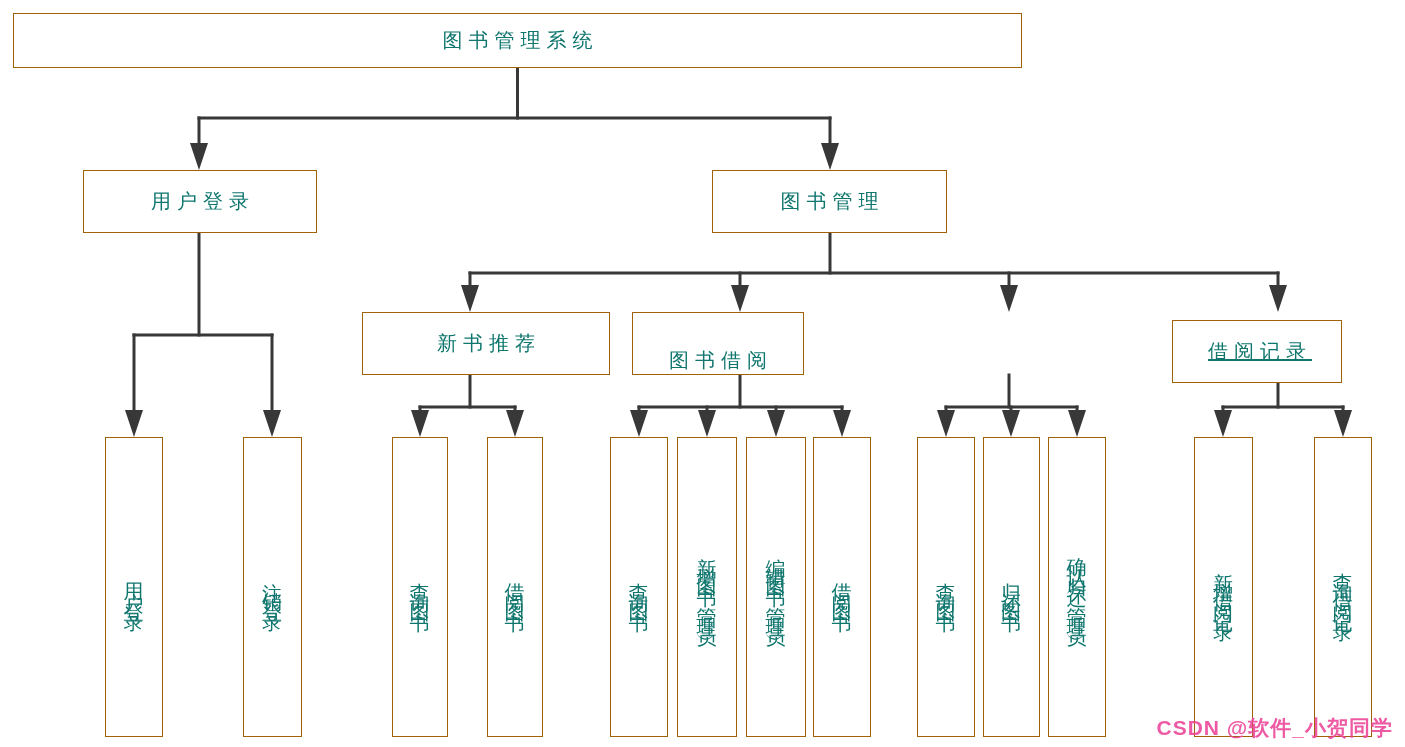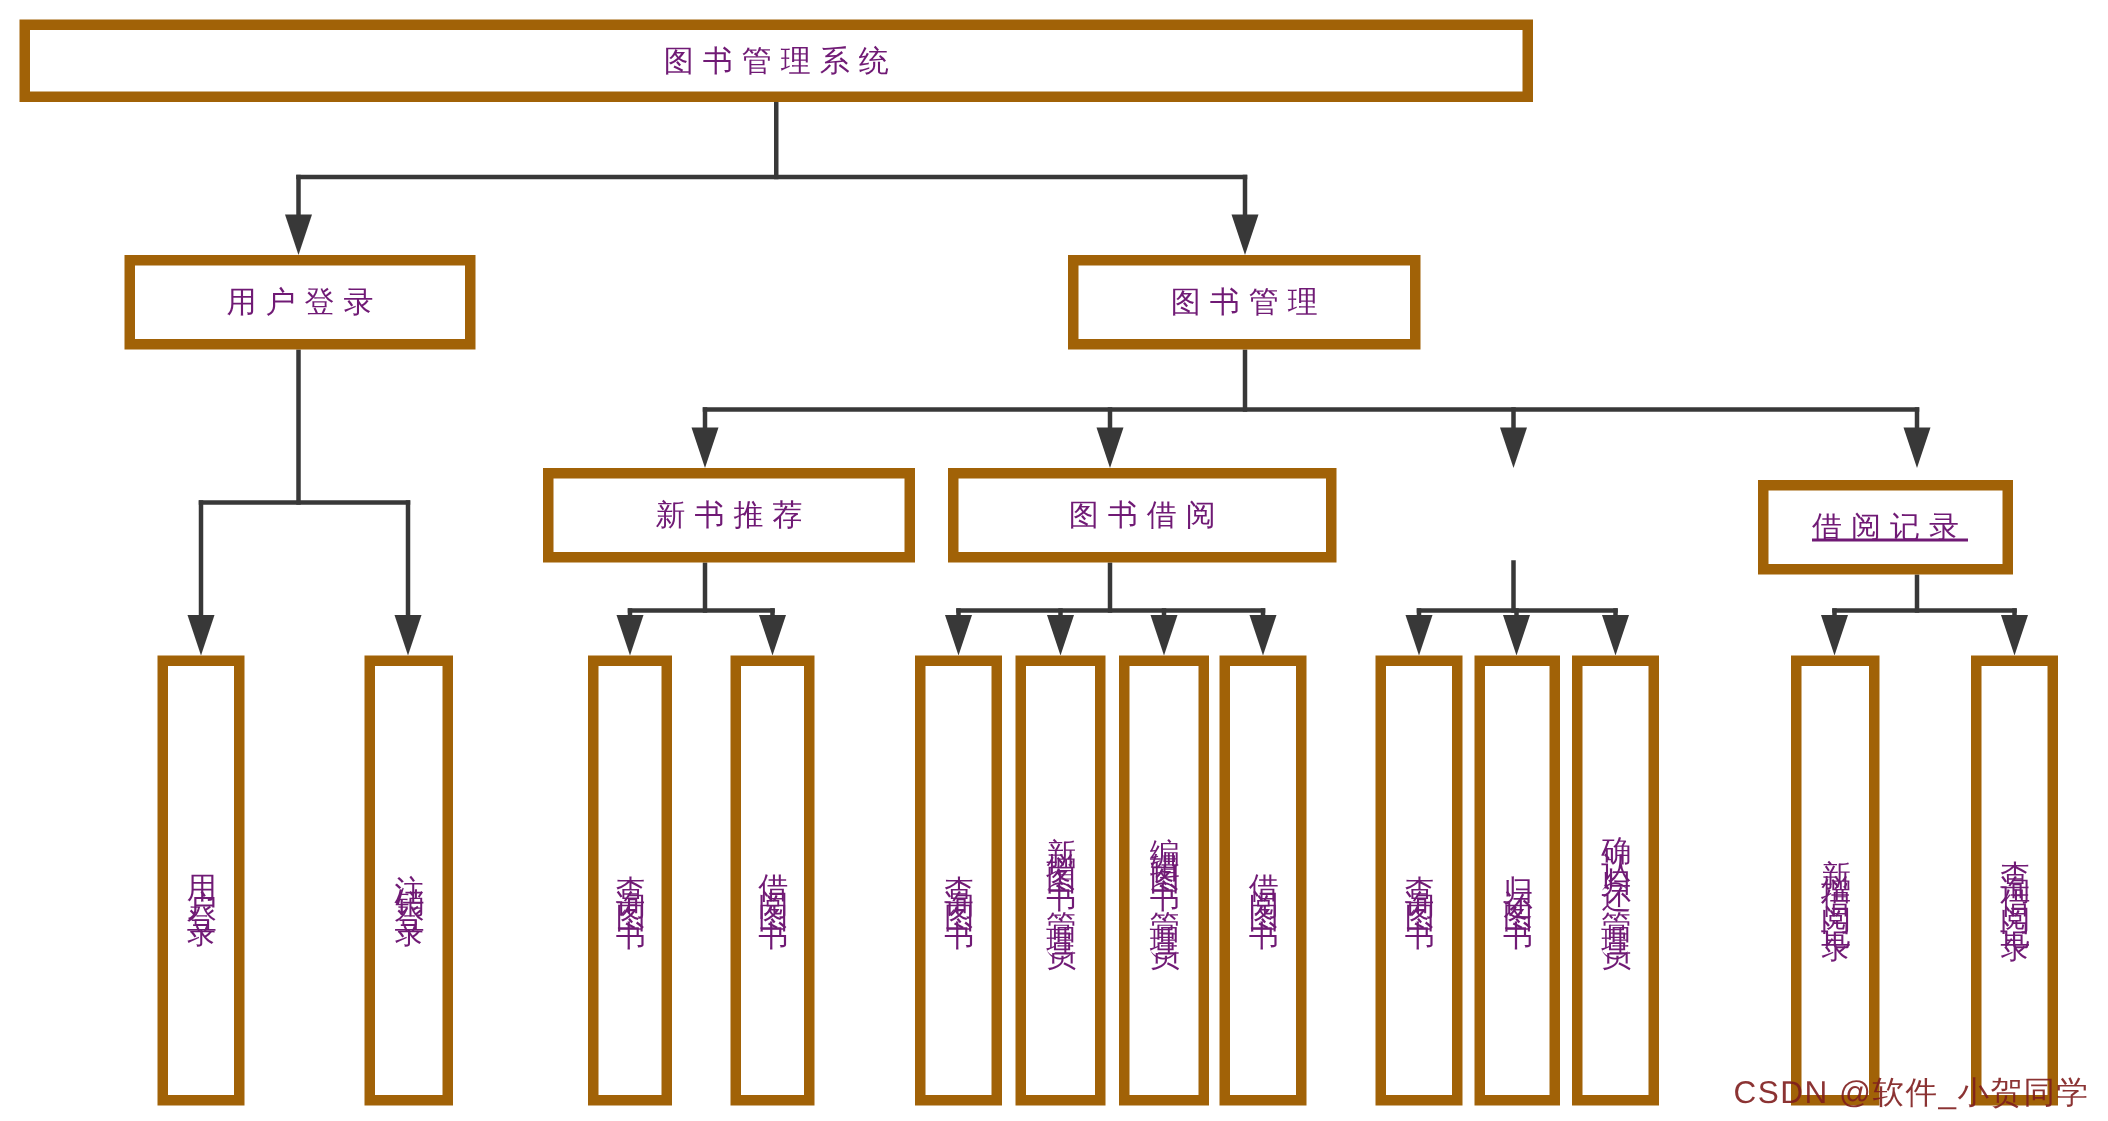--- a/index.html
+++ b/index.html
@@ -8,50 +8,51 @@
     width:1405px;height:747px;
     background:#ffffff;
     font-family:"Liberation Sans", sans-serif;
     overflow:hidden;
   }
   .wires{position:absolute;left:0;top:0;z-index:1;}
   .node{
     position:absolute;
     box-sizing:border-box;
     background:#ffffff;
-    border:7px solid #a16207;
+    border:1px solid #a16207;
     display:flex;align-items:center;justify-content:center;
-    color:#701a75;
+    color:#0f766e;
     z-index:2;
   }
   .node.h{font-size:20px;letter-spacing:6px;text-indent:6px;white-space:nowrap;}
   .node.v span{
     writing-mode:vertical-lr;
     text-orientation:mixed;
     font-size:20px;
     letter-spacing:10px;
     line-height:1;
     white-space:nowrap;
   }
   .watermark{
     position:absolute;
     right:12px;bottom:5px;
     font-size:21px;
-    color:#7f1d1d;
+    color:#ec4899;
     opacity:0.9;
     z-index:3;
     letter-spacing:1px;
     white-space:nowrap;
+    font-weight:bold;
   }
   
   .n-root{left:13px;top:13px;width:1009px;height:55px;}
   .n-login{left:83px;top:170px;width:234px;height:63px;}
   .n-bookmgmt{left:712px;top:170px;width:235px;height:63px;}
   .n-newrec{left:362px;top:312px;width:248px;height:63px;}
-  .n-borrow{left:632px;top:312px;width:259px;height:63px;}
+  .n-borrow{left:632px;top:312px;width:172px;height:63px;align-items:flex-end;}
   .n-current{left:902px;top:312px;width:215px;height:63px;}
   .n-records{left:1172px;top:320px;width:170px;height:63px;text-decoration:underline;}
   .leaf{top:437px;height:300px;}
   .l-a1{left:105px;width:58px;}
   .l-a2{left:243px;width:59px;}
   .l-b1{left:392px;width:56px;}
   .l-b2{left:487px;width:56px;}
   .l-c1{left:610px;width:58px;}
   .l-c2{left:677px;width:60px;}
   .l-c3{left:746px;width:60px;}

